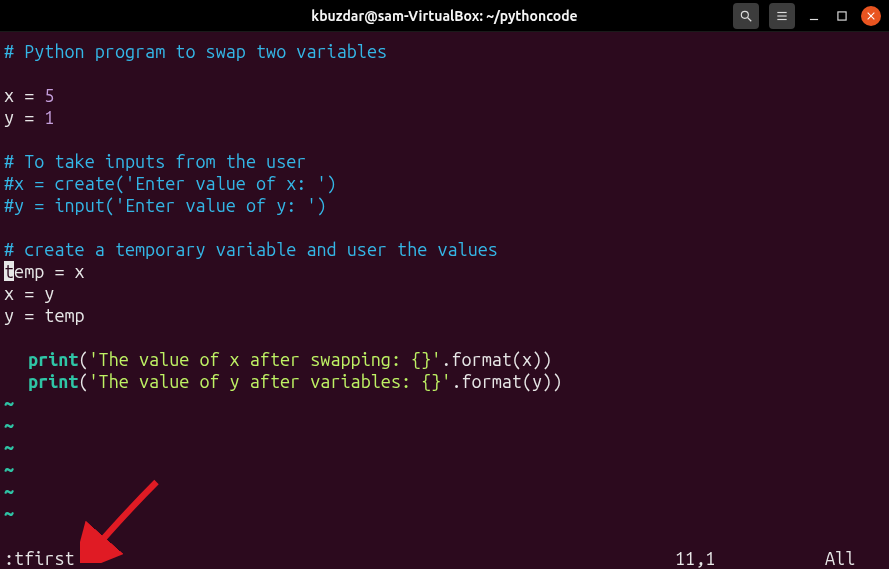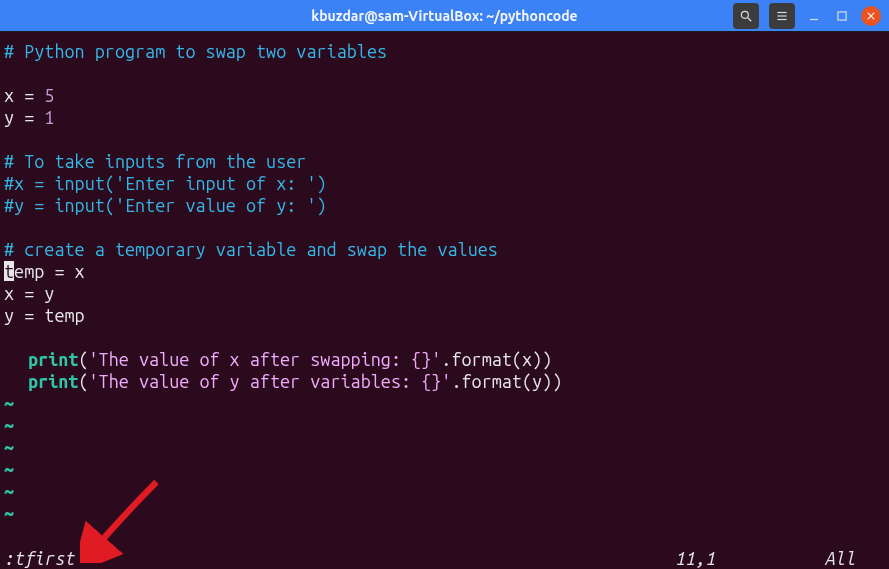--- a/index.html
+++ b/index.html
@@ -8,21 +8,21 @@
     height: 569px;
     background: #2c0a1e;
     font-family: "Ubuntu Mono", "DejaVu Sans Mono", Consolas, monospace;
     font-size: 18px;
     overflow: hidden;
     color: #e0e0e0;
   }
   
   .titlebar {
     height: 32px;
-    background: #3b82f6;
+    background: #000000;
     display: flex;
     align-items: center;
     position: relative;
     border-bottom: 1px solid #1a1a1a;
   }
   .title {
     position: absolute;
     left: 50%;
     transform: translateX(-50%);
     color: #f5f5f5;
@@ -76,39 +76,38 @@
   }
   pre.code {
     font-family: inherit;
     font-size: 18px;
     line-height: 22px;
     white-space: pre;
     padding: 8px 4px 0 4px;
   }
   .c-comment { color: #34b6e6; margin-top: 8px; }
   .c-num     { color: #c49edb; }
-  .c-str     { color: #f0abfc; }
+  .c-str     { color: #bef264; }
   .c-kw      { color: #2fc5a6; font-weight: bold; margin-left: 24px; }
   .c-default { color: #e7e7e7; }
   .c-tilde   { color: #2fc5a6; font-weight: bold; }
   .cursor    { background:#e7e7e7; color:#2c0a1e; }
   
   .statusline {
     position:absolute;
     bottom:0;
     left:0;
     right:0;
     height:22px;
     font-family: inherit;
     font-size:18px;
     color:#e7e7e7;
     display:flex;
     align-items:center;
     padding:0 4px;
-    font-style:italic;
   }
   .statusline .cmd { flex:0 0 auto; }
   .statusline .spacer { flex:1 1 auto; }
   .statusline .pos { width:150px; text-align:left; }
   .statusline .pct { width:60px; padding-right:10px;}
   
   .arrow {
     position:absolute;
     left:80px;
     bottom:6px;
@@ -155,24 +154,24 @@
   </div>
 </div>
 
 <div class="term">
 <pre class="code"><span class="c-comment"># Python program to swap two variables</span>
 
 <span class="c-default">x = </span><span class="c-num">5</span>
 <span class="c-default">y = </span><span class="c-num">1</span>
 
 <span class="c-comment"># To take inputs from the user</span>
-<span class="c-comment">#x = input('Enter input of x: ')</span>
+<span class="c-comment">#x = create('Enter value of x: ')</span>
 <span class="c-comment">#y = input('Enter value of y: ')</span>
 
-<span class="c-comment"># create a temporary variable and swap the values</span>
+<span class="c-comment"># create a temporary variable and user the values</span>
 <span class="cursor">t</span><span class="c-default">emp = x</span>
 <span class="c-default">x = y</span>
 <span class="c-default">y = temp</span>
 
 <span class="c-kw">print</span><span class="c-default">(</span><span class="c-str">'The value of x after swapping: {}'</span><span class="c-default">.format(x))</span>
 <span class="c-kw">print</span><span class="c-default">(</span><span class="c-str">'The value of y after variables: {}'</span><span class="c-default">.format(y))</span>
 <span class="c-tilde">~</span>
 <span class="c-tilde">~</span>
 <span class="c-tilde">~</span>
 <span class="c-tilde">~</span>

